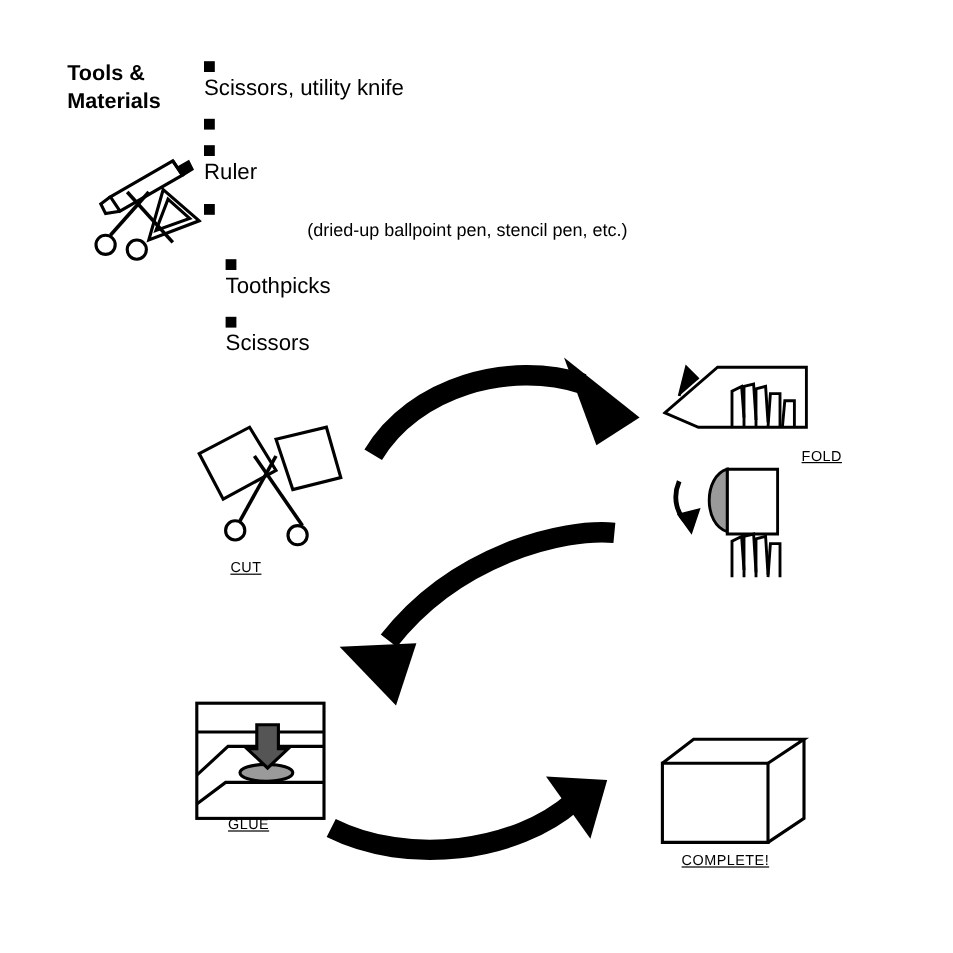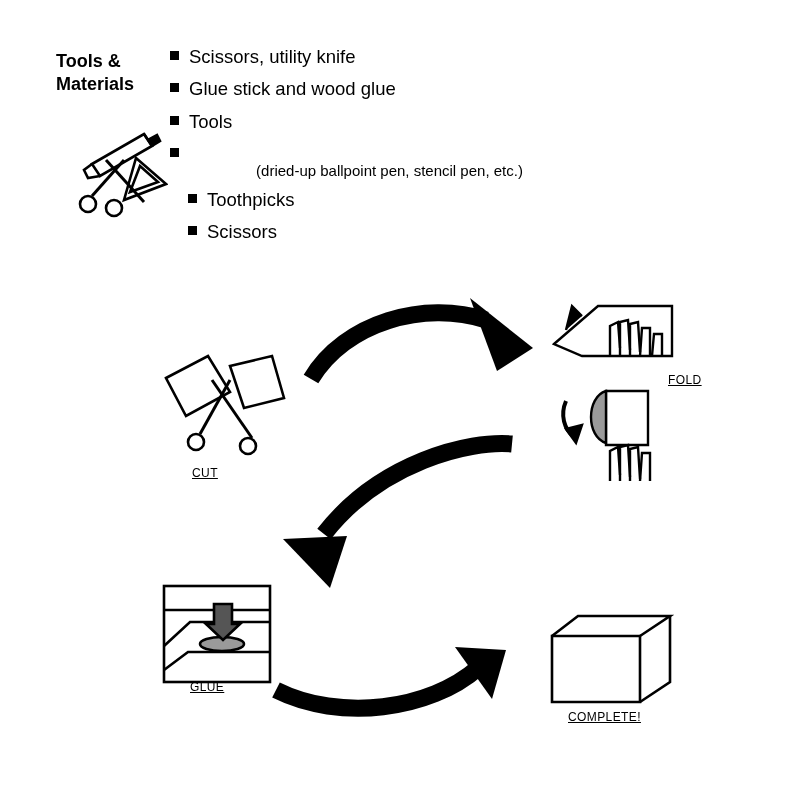--- a/index.html
+++ b/index.html
@@ -41,20 +41,21 @@
   .tools-list {
     position: absolute;
     left: 170px;
     top: 44px;
     width: 420px;
   }
   .tools-list .li {
     display: flex;
     align-items: flex-start;
     margin-bottom: 6px;
+    flex-direction: column;
   }
   .tools-list .li .bullet {
     display: inline-block;
     width: 9px;
     height: 9px;
     background: #000;
     margin-right: 10px;
     margin-top: 7px;
     flex: 0 0 auto;
   }
@@ -130,25 +131,24 @@
     </svg>
   </div>
 
   <div class="tools-list">
     <div class="li">
       <span class="bullet"></span>
       <span class="txt">Scissors, utility knife</span>
     </div>
     <div class="li">
       <span class="bullet"></span>
-      <span class="txt">Glue stick and wood glue</span>
-    </div>
-    <div class="li">
-      <span class="bullet"></span>
-      <span class="txt">Tools</span>
+    </div>
+    <div class="li">
+      <span class="bullet"></span>
+      <span class="txt">Ruler</span>
     </div>
     <div class="li">
       <span class="bullet"></span>
     </div>
     <div class="sub-note">(dried-up ballpoint pen, stencil pen, etc.)</div>
     <div class="li indent">
       <span class="bullet"></span>
       <span class="txt">Toothpicks</span>
     </div>
     <div class="li indent">

